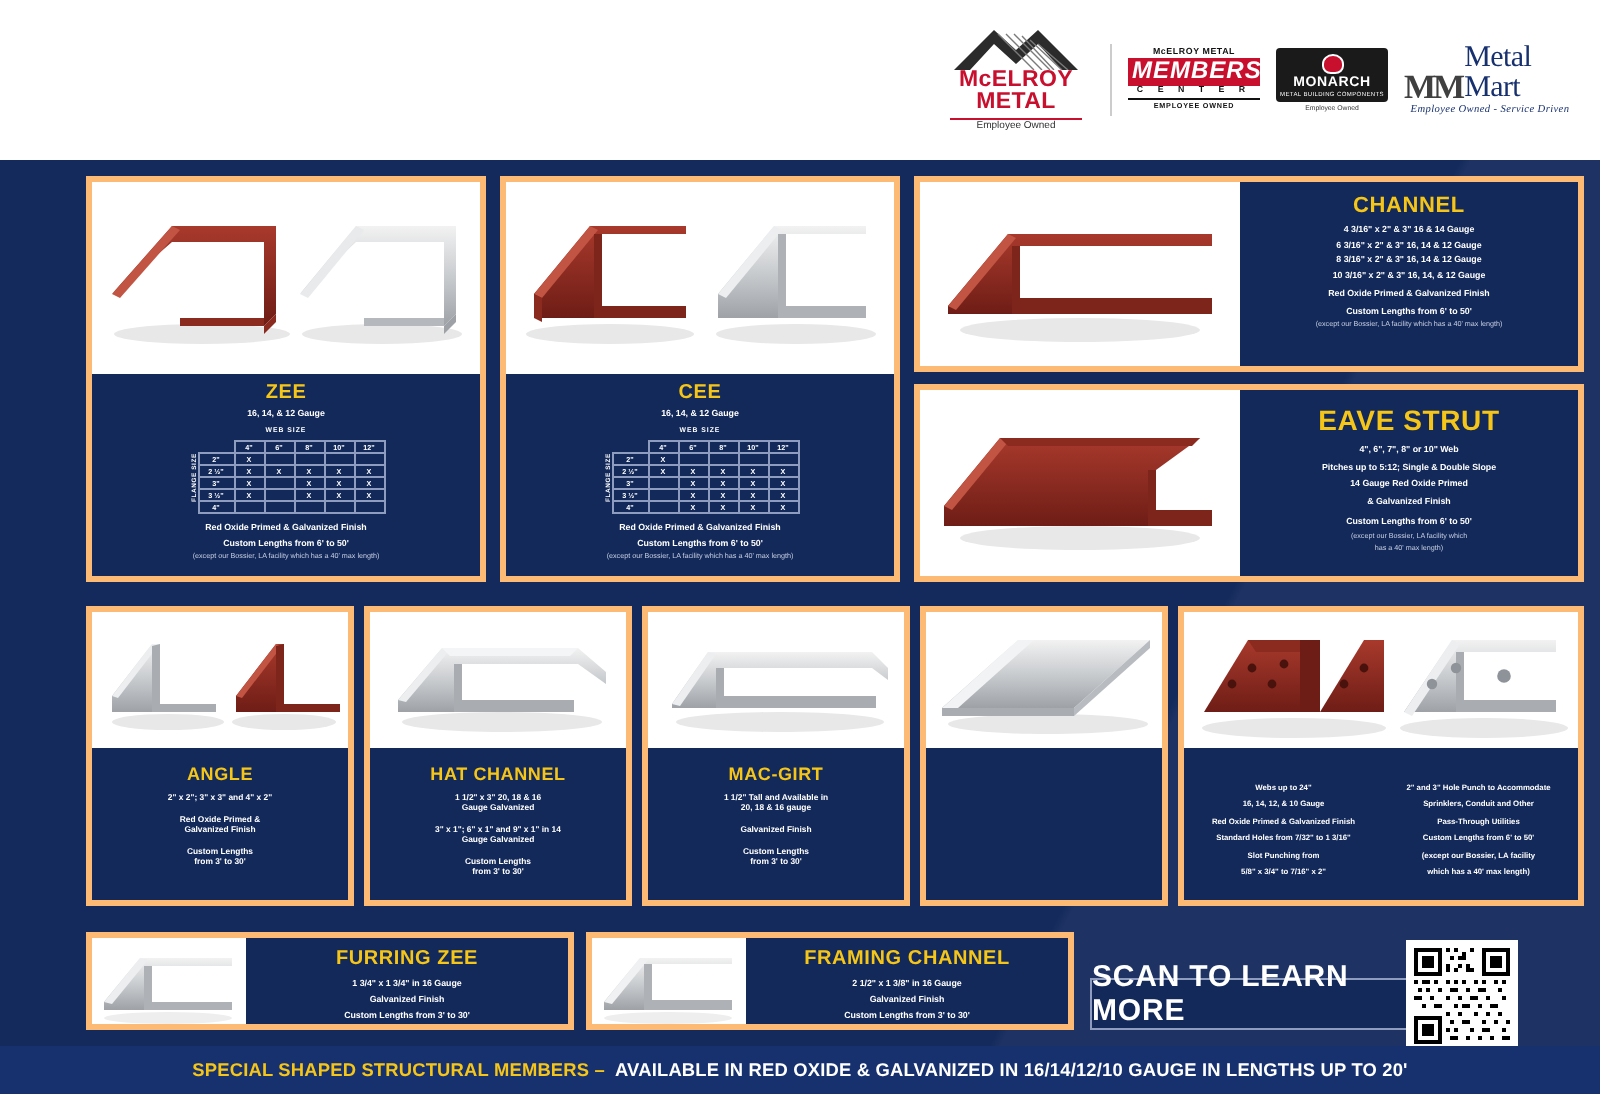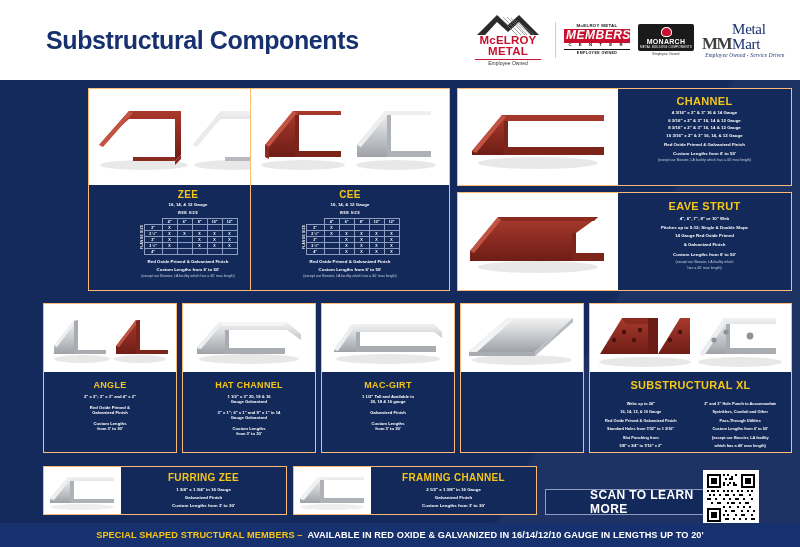--- a/index.html
+++ b/index.html
@@ -60,21 +60,21 @@
              color: #404040; letter-spacing: -1.5px; }
   .mm-name { font-family: "Liberation Serif", serif; font-size: 15px; color: #17306e;
              letter-spacing: -.3px; margin-left: 1px; }
   .mm-tag { font-family: "Liberation Serif", serif; font-style: italic; font-size: 5.3px;
             color: #17306e; text-align: center; margin-top: 1px; letter-spacing: .2px; }
 
   
   .card {
     position: absolute;
     background: #13295a;
-    border: 1px solid #fdba74;
+    border: 3px solid #fdba74;
   }
   .photo {
     background: #ffffff;
     width: 100%;
     position: relative; overflow: hidden;
   }
   .info { padding: 4px 4px 5px; text-align: center; }
   .ttl {
     color: #f5c518; font-weight: bold; letter-spacing: .3px;
     text-transform: uppercase;
@@ -107,39 +107,38 @@
     position: absolute; left: 0; bottom: 0; width: 800px; height: 24px;
     background: #17306e; display: flex; align-items: center; justify-content: center;
     gap: 5px;
   }
   .banner-a { color: #f5c518; font-size: 9.2px; font-weight: bold; letter-spacing: .1px; }
   .banner-b { color: #ffffff; font-size: 9.2px; font-weight: bold; letter-spacing: .1px; }
 
   
   .scan-btn {
     position: absolute; border: 1px solid #8e9cbf; background: #13295a;
-    display: flex; align-items: center; justify-content: center;
-    color: #fff; font-weight: bold; font-size: 12px; letter-spacing: .4px; padding-left: 44px;
+    display: flex; align-items: flex-end; justify-content: center;
+    color: #fff; font-weight: bold; font-size: 15px; letter-spacing: .4px;
   }
   .qr { position: absolute; background: #fff; padding: 2px; }
   .qr svg { display: block; }
 
   .diag {
     position: absolute; right: 0; top: 80px; width: 330px; height: 443px;
     background: linear-gradient(118deg, rgba(255,255,255,0) 46%, rgba(255,255,255,.045) 47%, rgba(255,255,255,.045) 100%);
     pointer-events: none;
   }
 </style>
 </head>
 <body>
 
 <div class="page">
 
   <div class="header">
-    <div class="header-title">Substructural Components</div>
     <div class="logo-bar">
 
       <div class="logo-mcelroy">
         <div class="roof">
           <svg width="66" height="21" viewBox="0 0 66 21">
             <g fill="#2b2b2b">
               <path d="M2 21 L22 1 L33 11 L44 1 L64 21 L56 21 L44 8 L33 18 L22 8 L10 21 Z"></path>
             </g>
             <g stroke="#7a7a7a" stroke-width="0.7">
               <path d="M24 3 L42 21 M28 3 L46 21 M32 3 L50 21 M36 4 L52 21 M40 6 L56 21 M44 8 L59 21"></path>
@@ -176,21 +175,21 @@
           <span class="mm-mono">MM</span>
           <span class="mm-name">Metal Mart</span>
         </div>
         <div class="mm-tag">Employee Owned  -  Service Driven</div>
       </div>
     </div>
   </div>
 
   <div class="diag"></div>
 
-  <div class="card" style="left:43px; top:88px; width:200px; height:203px;margin-left:45px;">
+  <div class="card" style="left:43px; top:88px; width:200px; height:203px;">
     <div class="photo" style="height:96px;">
       <svg class="shape-svg" width="198" height="96" viewBox="0 0 198 96">
         <defs>
           <linearGradient id="redg" x1="0" y1="0" x2="0" y2="1">
             <stop offset="0" stop-color="#a8392c"></stop>
               <stop offset="1" stop-color="#6e1d16"></stop>
           </linearGradient>
           <linearGradient id="silg" x1="0" y1="0" x2="0" y2="1">
             <stop offset="0" stop-color="#f2f2f2"></stop>
               <stop offset=".5" stop-color="#c9cccf"></stop>
@@ -385,21 +384,21 @@
       <div class="photo" style="width:160px;height:100%;">
         <svg class="shape-svg" width="160" height="97" viewBox="0 0 160 97">
           <ellipse cx="80" cy="74" rx="60" ry="6" fill="#e8e8e8"></ellipse>
           <path d="M12 58 L40 24 L140 24 L118 40 L118 60 L146 60 L146 68 L12 68 Z" fill="url(#redg)"></path>
           <path d="M12 58 L40 24 L44 26 L16 60 Z" fill="#c15442"></path>
           <path d="M118 40 L118 60 L146 60 L146 68 L114 68 L114 40 Z" fill="#7d241b"></path>
           <path d="M40 24 L140 24 L136 28 L44 28 Z" fill="#8b2b20"></path>
         </svg>
       </div>
       <div class="info" style="flex:1; padding-top:7px;">
-        <div class="ttl" style="font-size:11px;">EAVE STRUT</div>
+        <div class="ttl" style="font-size:14px;">EAVE STRUT</div>
         <div id="eave-specs" style="margin-top:4px;">
             <div class="ln" style="font-size:4.4px;margin-top:3.5px;">4", 6", 7", 8" or 10" Web</div>
             <div class="ln" style="font-size:4.4px;margin-top:3.5px;">Pitches up to 5:12; Single &amp; Double Slope</div>
             <div class="ln" style="font-size:4.4px;margin-top:3.5px;">14 Gauge Red Oxide Primed</div>
             <div class="ln" style="font-size:4.4px;margin-top:3.5px;">&amp;  Galvanized Finish</div>
           </div>
         <div class="ln" style="font-size:4.4px;margin-top:5px;">Custom Lengths from 6' to 50'</div>
         <div class="note" style="font-size:3.6px;margin-top:3px;">(except our Bossier, LA facility which</div>
         <div class="note" style="font-size:3.6px;margin-top:2px;">has a 40' max length)</div>
       </div>
@@ -498,21 +497,20 @@
           <circle cx="90" cy="28" r="2.2" fill="#4a120d"></circle>
         <path d="M110 50 L134 14 L186 14 L186 20 L140 20 L140 44 L186 44 L186 50 Z" fill="url(#silg)"></path>
         <path d="M110 50 L134 14 L138 16 L114 52 Z" fill="#eceef0"></path>
         <path d="M140 20 L140 44 L186 44 L186 50 L136 50 L136 20 Z" fill="#a9adb2"></path>
         <circle cx="124" cy="36" r="2.6" fill="#8e9399"></circle>
           <circle cx="136" cy="28" r="2.6" fill="#8e9399"></circle>
         <circle cx="160" cy="32" r="3.4" fill="#8e9399"></circle>
       </svg>
     </div>
     <div class="info" style="padding-top:7px;">
-      <div class="ttl" style="font-size:11px;">SUBSTRUCTURAL XL</div>
       <div style="display:flex; gap:6px; margin-top:6px;">
         <div id="sxl-left" style="flex:1;">
             <div class="ln" style="font-size:3.9px;margin-top:3.5px;">Webs up to 24"</div>
             <div class="ln" style="font-size:3.9px;margin-top:3.5px;">16, 14, 12, &amp; 10 Gauge</div>
             <div class="ln" style="font-size:3.9px;margin-top:3.5px;">Red Oxide Primed &amp; Galvanized Finish</div>
             <div class="ln" style="font-size:3.9px;margin-top:3.5px;">Standard Holes from 7/32" to 1 3/16"</div>
             <div class="ln" style="font-size:3.9px;margin-top:3.5px;">Slot Punching from</div>
             <div class="ln" style="font-size:3.9px;margin-top:3.5px;">5/8" x 3/4" to 7/16" x 2"</div>
           </div>
         <div id="sxl-right" style="flex:1;">

